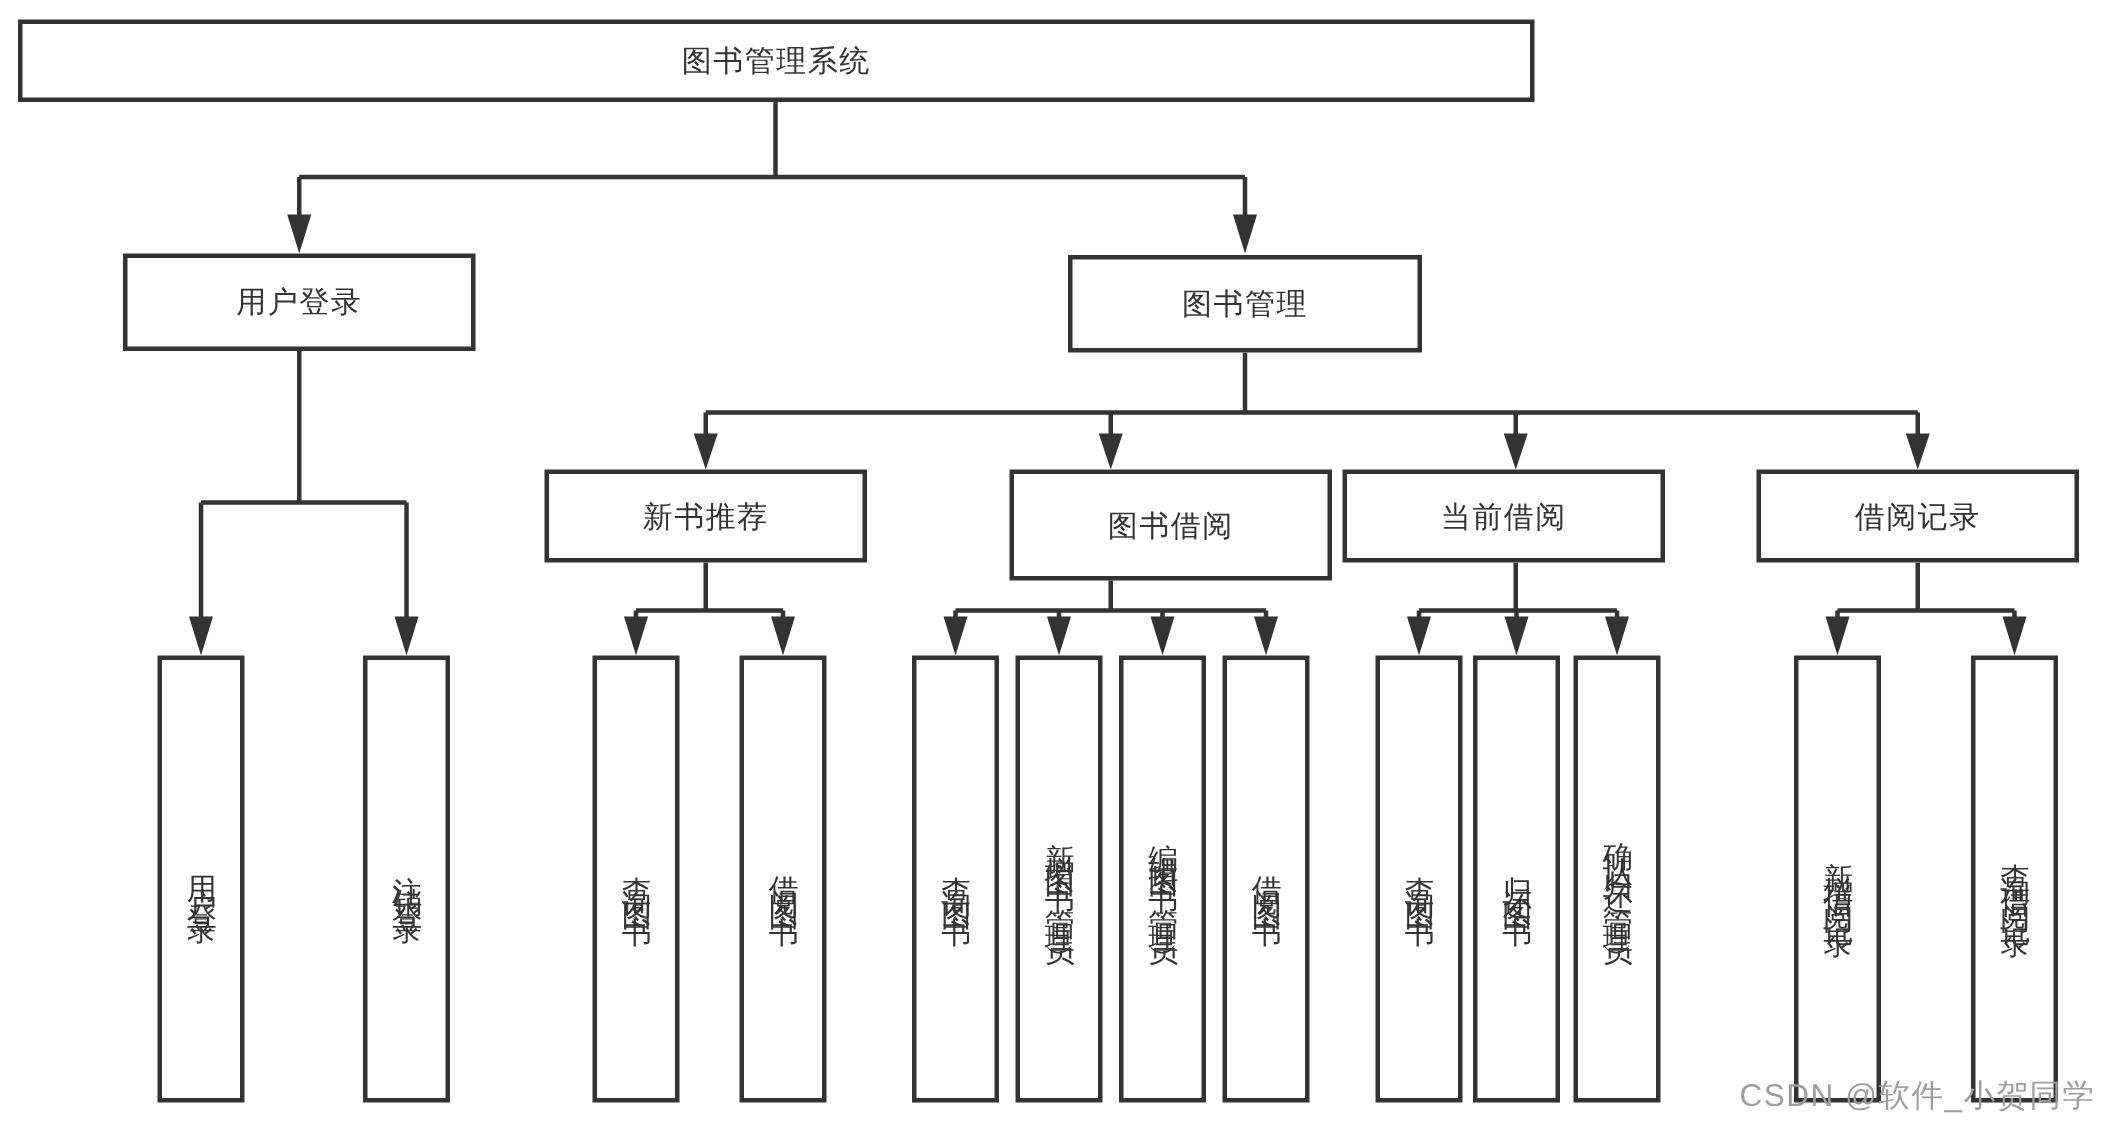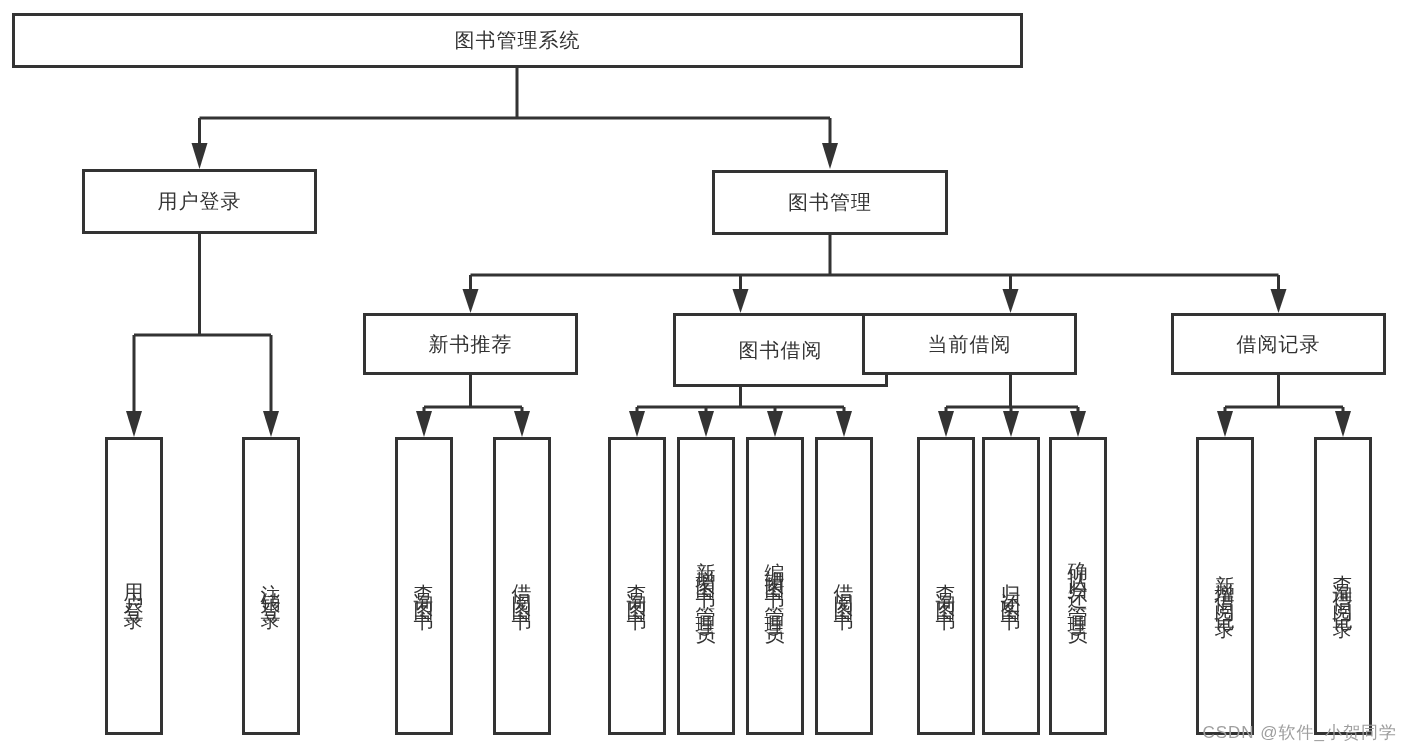--- a/index.html
+++ b/index.html
@@ -51,41 +51,41 @@
     letter-spacing: 9px;
     line-height: 1;
     color: #333333;
   }
   
   .n-root  { left: 12px;  top: 13px;  width: 1011px; height: 55px; }
   .n-l2a   { left: 82px;  top: 169px; width: 235px;  height: 65px; }
   .n-l2b   { left: 712px; top: 170px; width: 236px;  height: 65px; }
   .n-l3a   { left: 363px; top: 313px; width: 215px;  height: 62px; }
   .n-l3b   { left: 633px; top: 313px; width: 215px;  height: 74px; margin-left: 40px; }
-  .n-l3c   { left: 862px; top: 313px; width: 215px;  height: 62px; }
+  .n-l3c   { left: 895px; top: 313px; width: 215px;  height: 62px; }
   .n-l3d   { left: 1171px;top: 313px; width: 215px;  height: 62px; text-align: right; }
   
   .lf-1  { left: 105px; }
   .lf-2  { left: 242px; }
   .lf-3  { left: 395px; }
   .lf-4  { left: 493px; }
   .lf-5  { left: 608px; }
   .lf-6  { left: 677px; }
   .lf-7  { left: 746px; }
   .lf-8  { left: 815px; }
   .lf-9  { left: 917px; }
   .lf-10 { left: 982px; }
   .lf-11 { left: 1049px; }
   .lf-12 { left: 1196px; }
   .lf-13 { left: 1314px; }
   #watermark {
     position: absolute;
     right: 8px;
     bottom: 3px;
-    font-size: 17px;
+    font-size: 21px;
     color: #9e9e9e;
     letter-spacing: 1px;
     z-index: 2;
   }
 </style>
 </head>
 <body>
 
 <div id="canvas">
 

